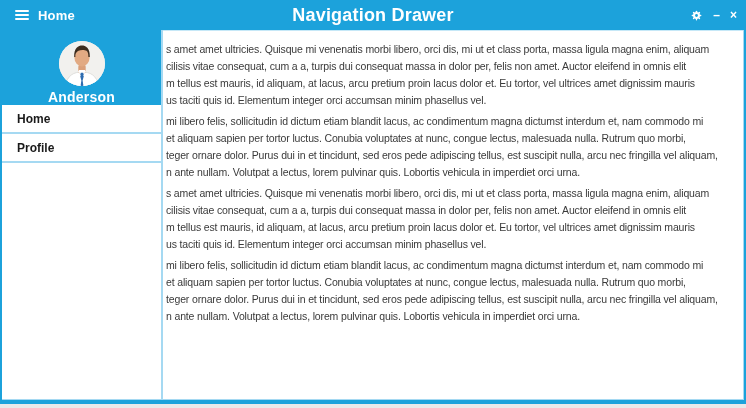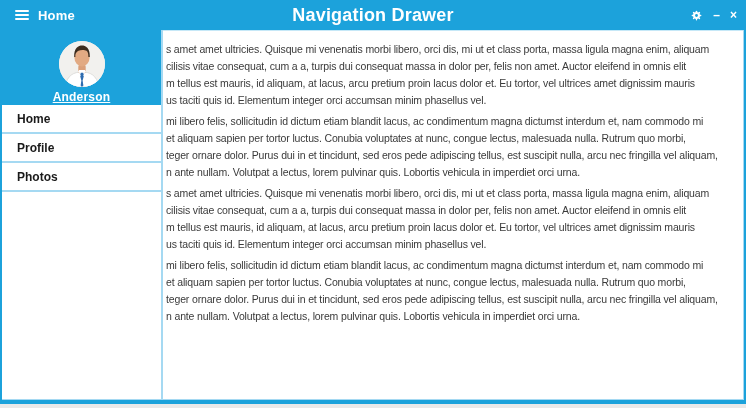--- a/index.html
+++ b/index.html
@@ -53,21 +53,21 @@
     height:75px; flex:none;
     background:#1CA2DB;
     display:flex; flex-direction:column; align-items:center;
   }
   .avatar {
     width:46px; height:46px; margin-top:11px;
     border-radius:50%; overflow:hidden;
     background:#f2f1ee;
   }
   .avatar svg { display:block; }
-  .username { color:#fff; font-weight:bold; font-size:12px; margin-top:3px; letter-spacing:.2px;text-decoration:underline; }
+  .username { color:#fff; font-weight:bold; font-size:14px; margin-top:3px; letter-spacing:.2px; }
 
   .menu { list-style:none; }
   .menu li {
     height:29px;
     display:flex; align-items:center;
     padding-left:15px;
     border-bottom:2px solid #A5D9F2;
     font-weight:bold; font-size:12px; color:#1A1A1A;
     cursor:pointer; background:#fff;
   }
@@ -137,23 +137,20 @@
         </div>
         <div class="username">Anderson</div>
       </div>
       <ul class="menu">
         <li>
             <span>Home</span>
           </li>
         <li>
             <span>Profile</span>
           </li>
-        <li>
-            <span>Photos</span>
-          </li>
       </ul>
     </aside>
 
     <main class="content">
       <div class="para">
         <div class="line">s amet amet ultricies. Quisque mi venenatis morbi libero, orci dis, mi ut et class porta, massa ligula magna enim, aliquam</div>
         <div class="line">cilisis vitae consequat, cum a a, turpis dui consequat massa in dolor per, felis non amet. Auctor eleifend in omnis elit</div>
         <div class="line">m tellus est mauris, id aliquam, at lacus, arcu pretium proin lacus dolor et. Eu tortor, vel ultrices amet dignissim mauris</div>
         <div class="line">us taciti quis id. Elementum integer orci accumsan minim phasellus vel.</div>
       </div>

